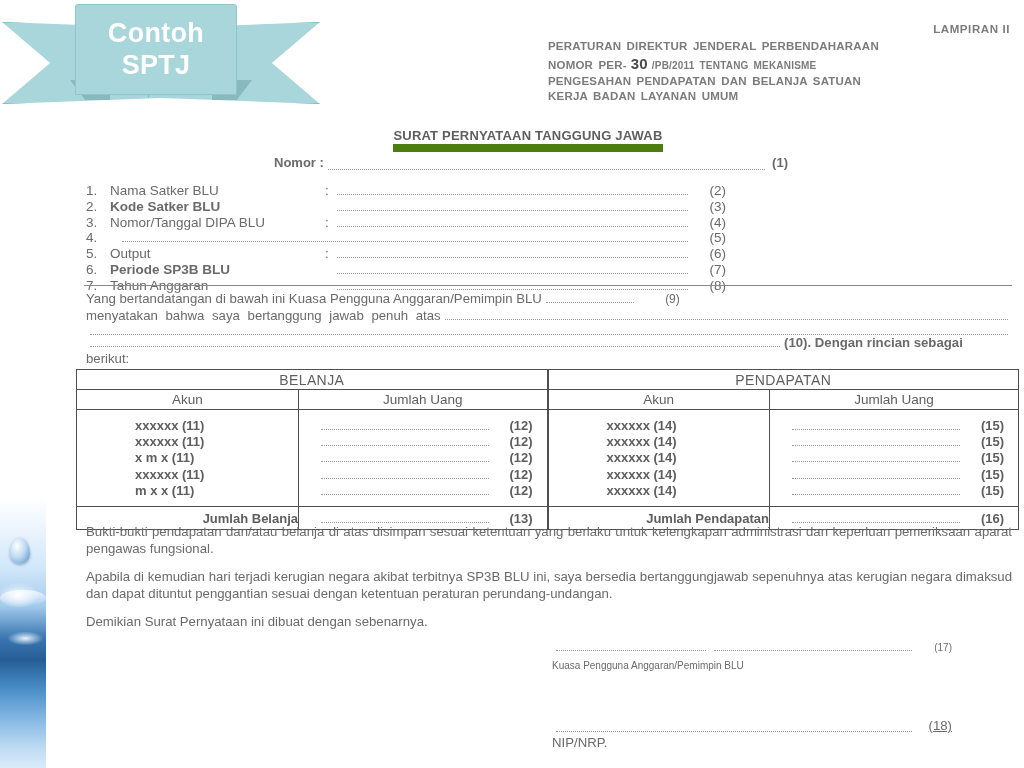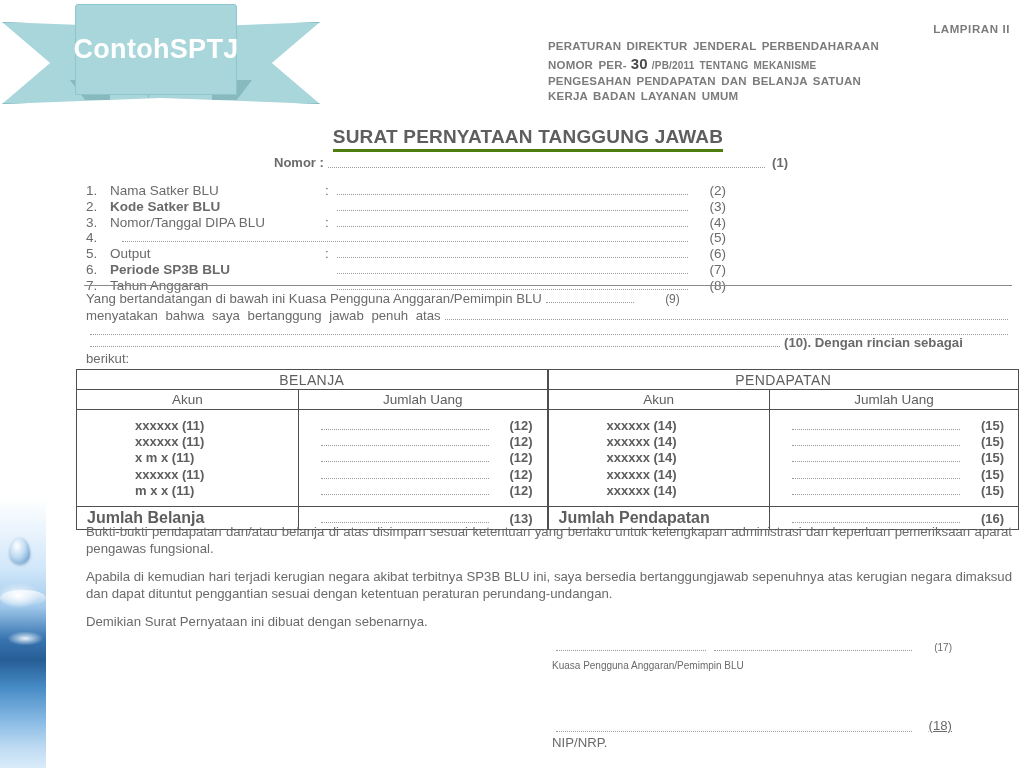--- a/index.html
+++ b/index.html
@@ -94,21 +94,21 @@
   #ribbon .panel {
     position: absolute;
     left: 73px;
     top: 2px;
     width: 160px;
     height: 89px;
     background: #a8d6da;
     border: 1px solid #8fc6cc;
     border-radius: 3px 3px 0 0;
     display: flex;
-    flex-direction: row;
+    flex-direction: column;
     align-items: center;
     justify-content: center;
   }
   #ribbon .panel span {
     display: block;
     color: #ffffff;
     font-size: 27px;
     font-weight: bold;
     line-height: 1.15;
     text-align: center;
@@ -161,35 +161,35 @@
 
   
   #title-block {
     position: absolute;
     left: 268px;
     top: 126px;
     width: 520px;
     text-align: center;
   }
   #doc-title {
-    font-size: 19px;
+    font-size: 13px;
     font-weight: bold;
     color: #5e5e5e;
     letter-spacing: .2px;
-    border-bottom: 3px solid #4d7c0f;
+    border-bottom: 8px solid #4d7c0f;
     display: inline-block;
     padding-bottom: 1px;
   }
   #title-nomor {
     margin-top: 3px;
     font-size: 13px;
     font-weight: bold;
     color: #6a6a6a;
     display: flex;
-    align-items: center;
+    align-items: flex-end;
     justify-content: flex-start;
     padding-left: 6px;
   }
   #title-nomor .lbl { white-space: nowrap; }
   #title-nomor .dots { flex: 1; }
   #title-nomor .ref { white-space: nowrap; padding-left: 3px; }
 
   .dots {
     border-bottom: 1.5px dotted #9a9a9a;
     height: .72em;
@@ -288,24 +288,25 @@
     padding: 0 14px 0 18px;
   }
   #main-table .amount-list .arow {
     display: flex;
     align-items: baseline;
   }
   #main-table .amount-list .arow .dots { flex: 1; }
   #main-table .amount-list .arow .ref  { width: 40px; text-align: right; }
   #main-table .total-cell {
     height: 22px;
-    font-size: 16px;
+    font-size: 13px;
     font-weight: bold;
     padding-left: 10px;
     vertical-align: middle;
+    text-align: right;
   }
   #main-table .total-amt {
     height: 22px;
     vertical-align: middle;
     padding: 0 14px 0 18px;
     font-size: 13px;
     font-weight: bold;
   }
   #main-table .total-amt .arow { display: flex; align-items: baseline; }
   #main-table .total-amt .arow .dots { flex: 1; }

